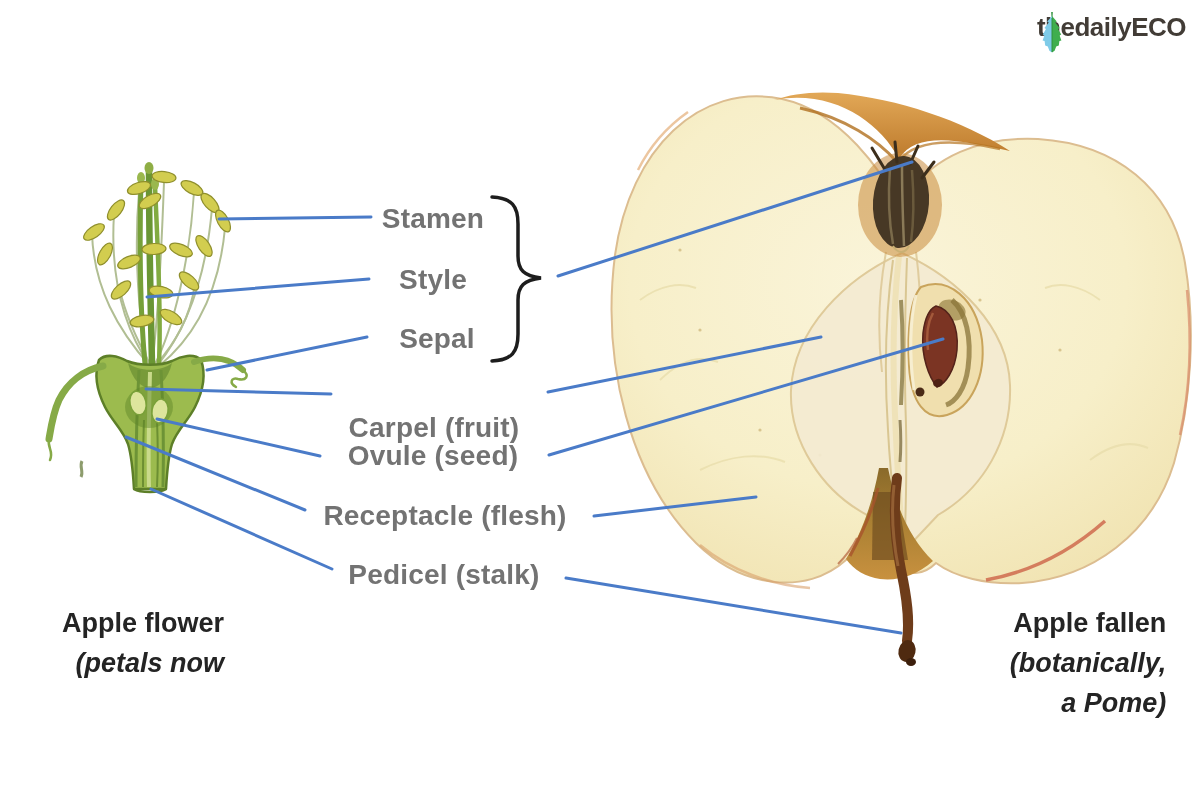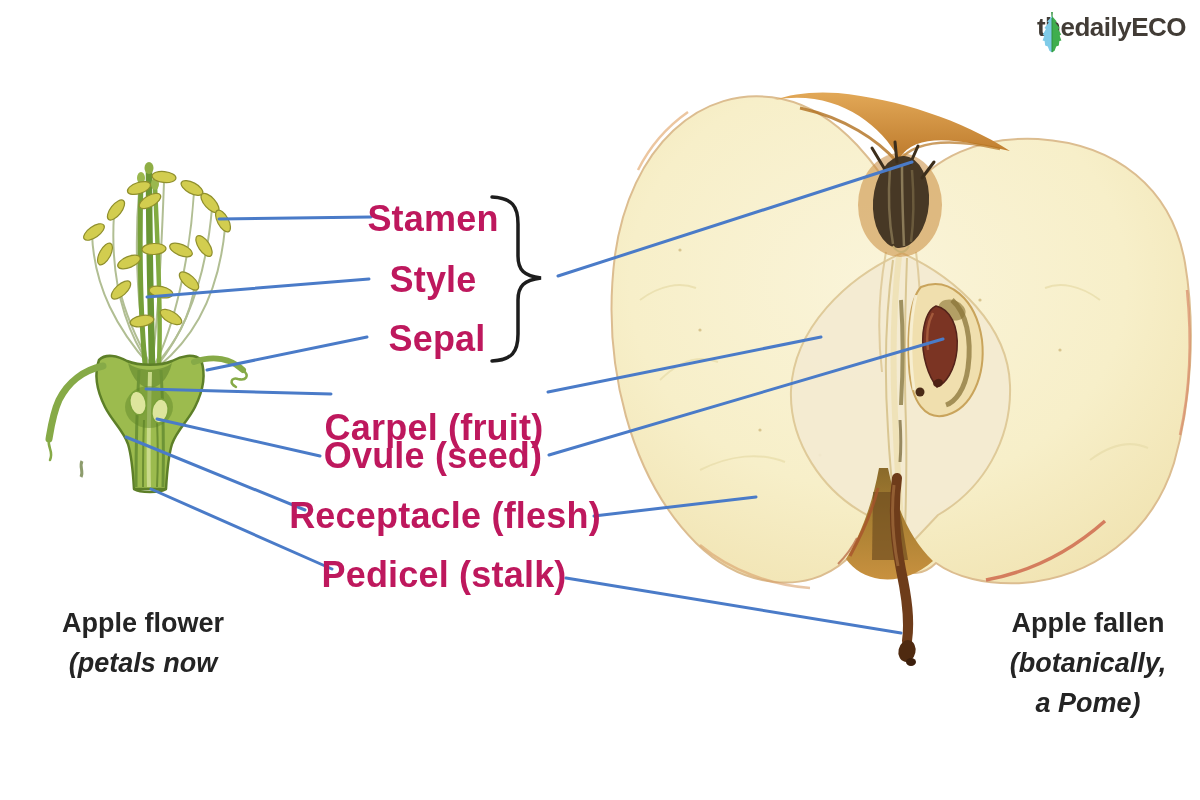--- a/index.html
+++ b/index.html
@@ -3,24 +3,24 @@
 <meta charset="utf-8">
 <style>
   html,body{margin:0;padding:0;background:#ffffff;}
   .stage{
     position:relative;width:1200px;height:800px;background:#ffffff;overflow:hidden;
     font-family:"Liberation Sans","DejaVu Sans",sans-serif;
   }
   .stage svg{position:absolute;left:0;top:0;}
   .part-label{
     position:absolute;transform:translate(-50%,-50%);
-    font-size:36px;font-weight:600;color:#be185d;white-space:nowrap;letter-spacing:0.2px;
+    font-size:28px;font-weight:600;color:#737373;white-space:nowrap;letter-spacing:0.2px;
   }
   .caption{
-    position:absolute;text-align:center;color:#242424;font-weight:600;
+    position:absolute;text-align:right;color:#242424;font-weight:600;
     font-size:27px;line-height:40px;white-space:nowrap;
   }
   .caption .it{font-style:italic;}
   .caption span{display:block;}
   .logo{
     position:absolute;top:12px;right:14px;display:flex;align-items:center;gap:6px;
   }
   .logo .brand{
     font-size:26px;font-weight:600;color:#423c36;letter-spacing:-0.5px;
   }

